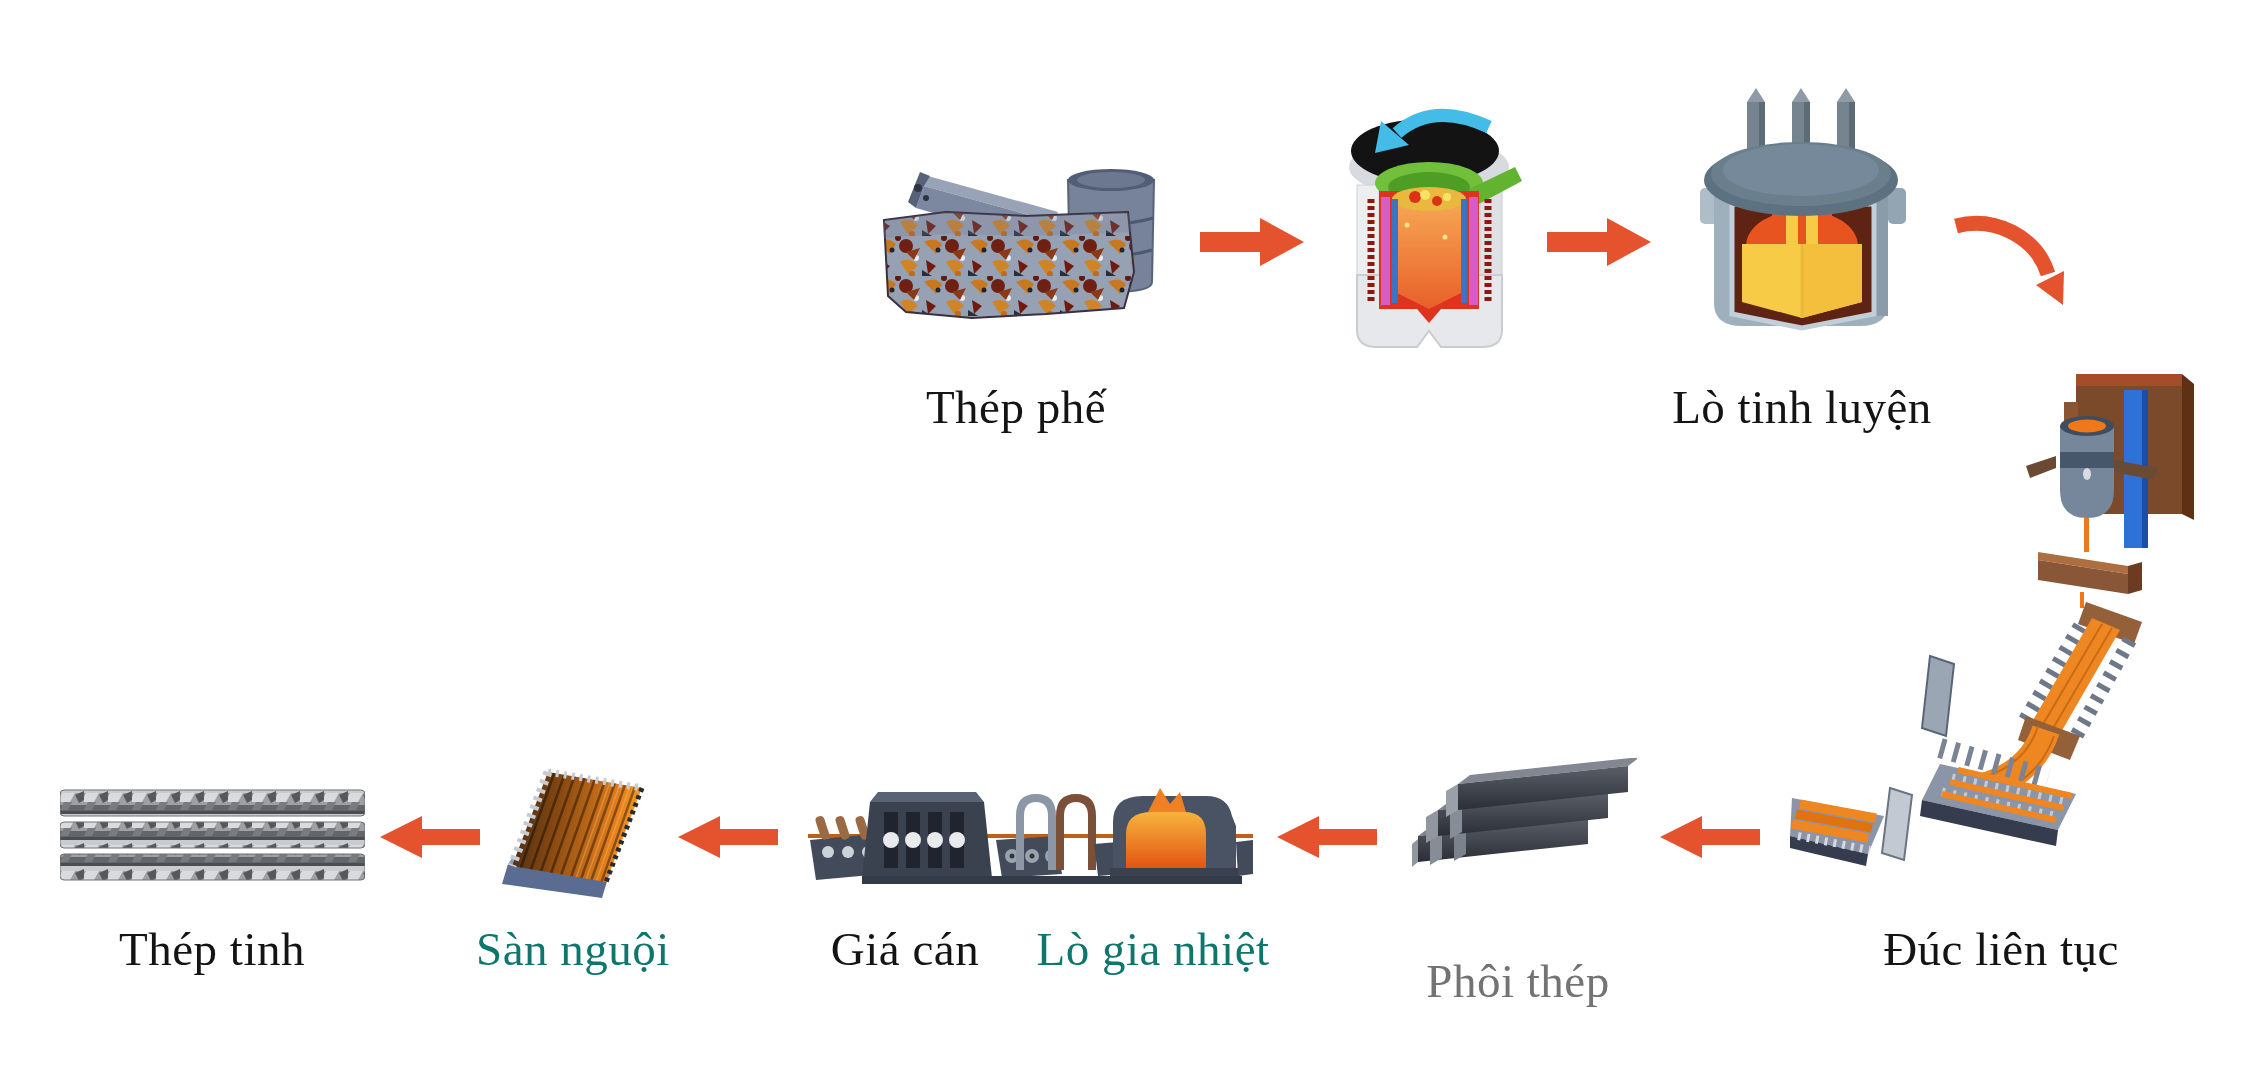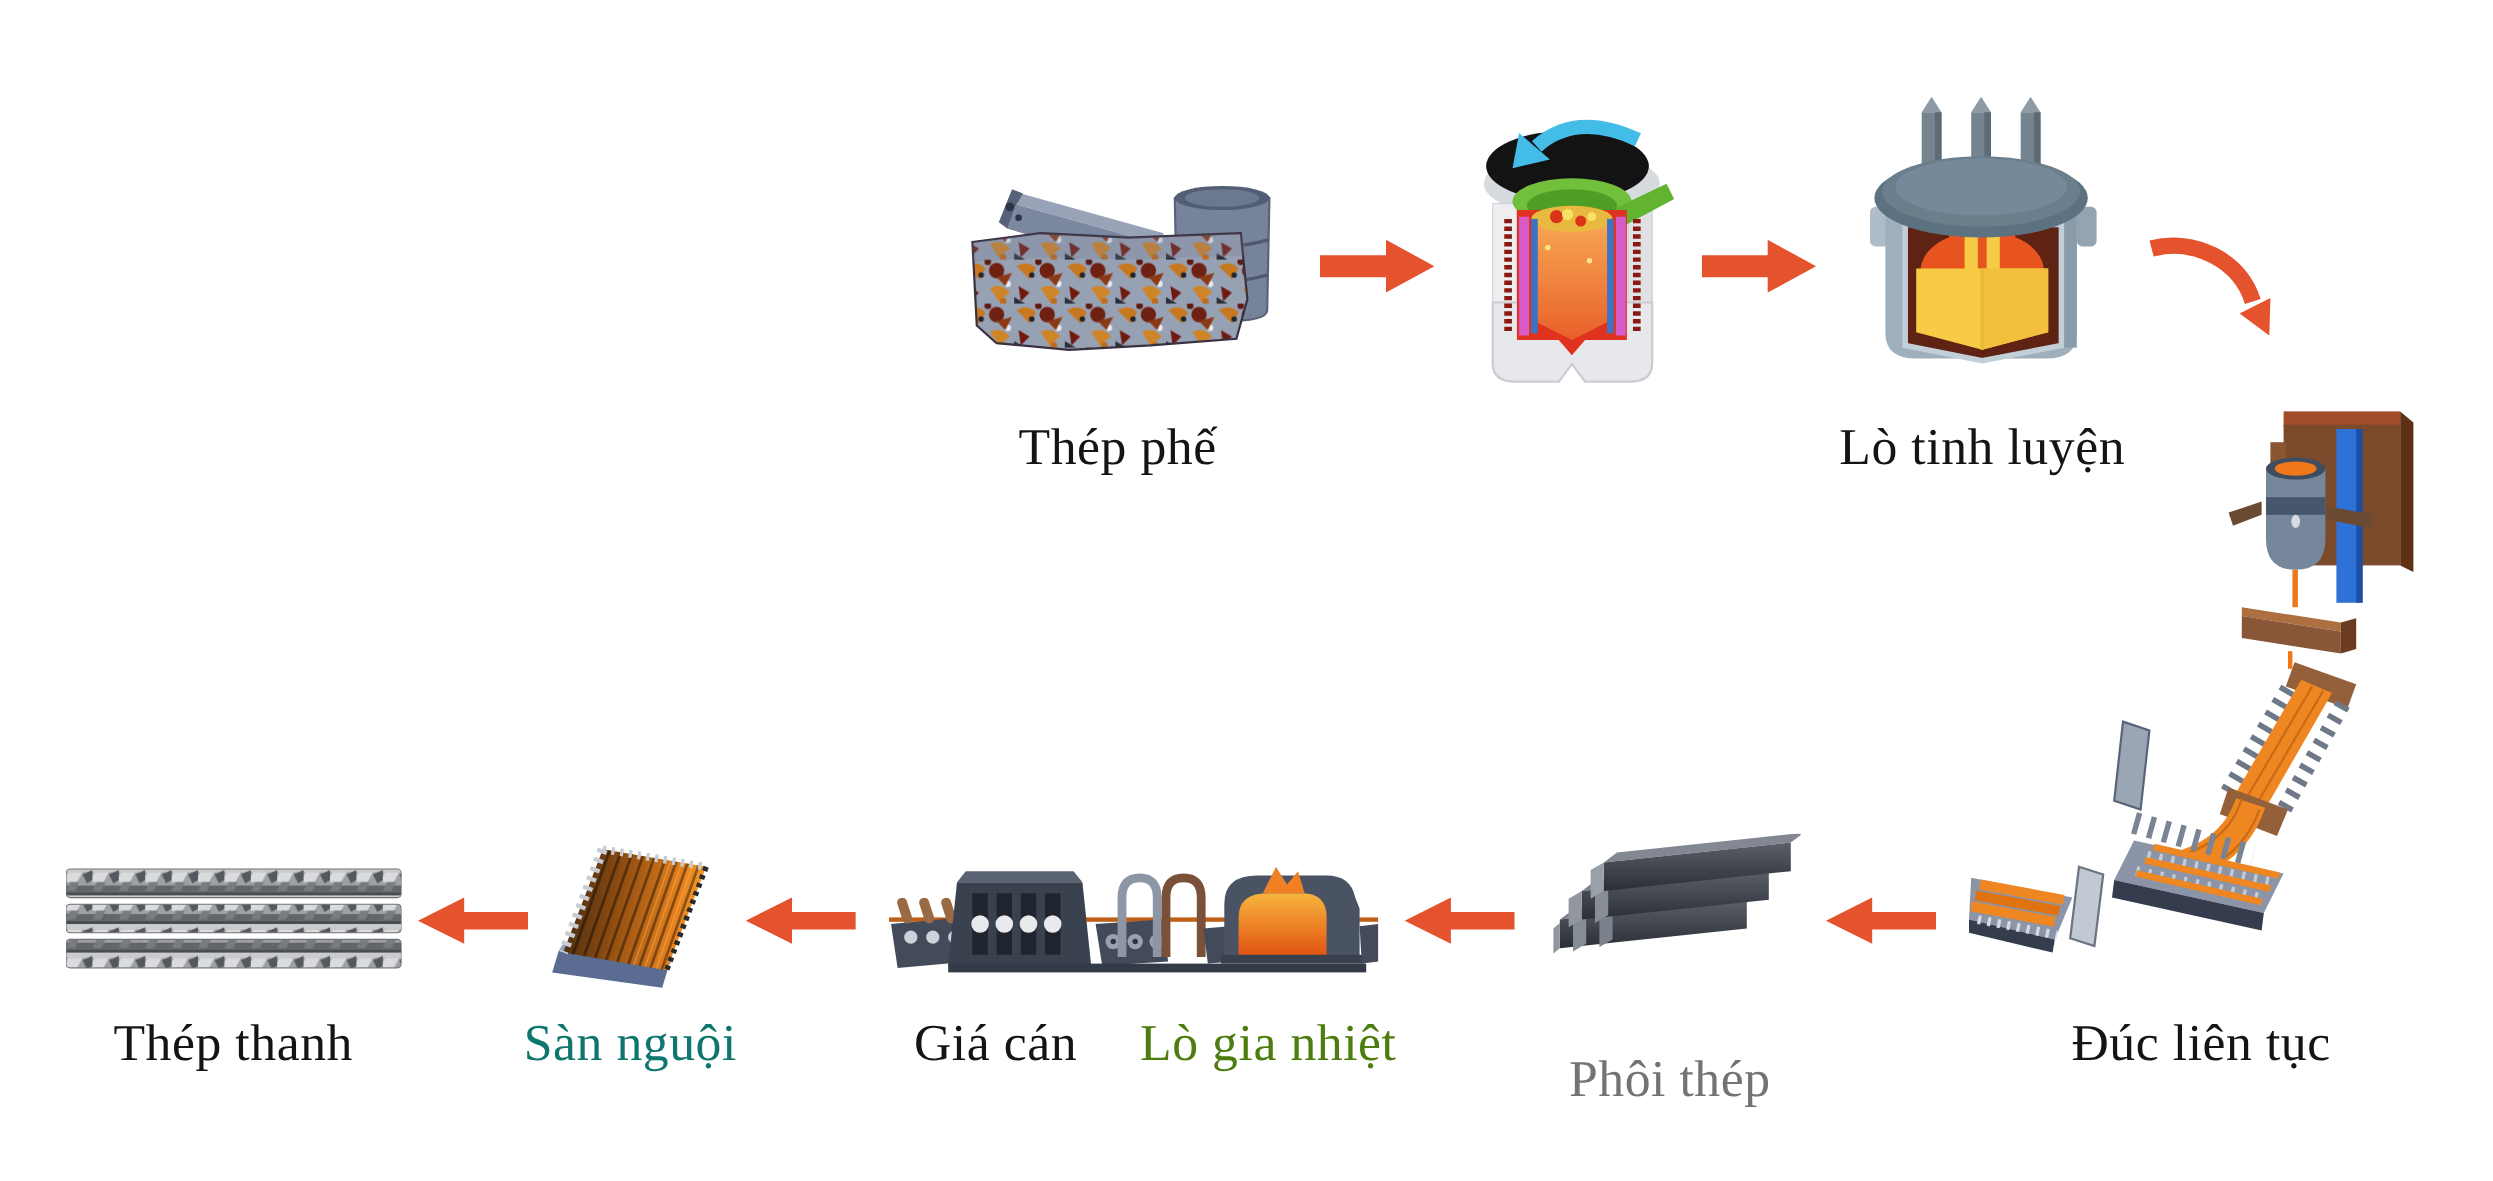--- a/index.html
+++ b/index.html
@@ -341,18 +341,18 @@
     </defs>
     <rect x="0" y="2" width="305" height="26" rx="4" fill="url(#ribPat)" stroke="#6E7175"></rect>
     <rect x="0" y="34" width="305" height="26" rx="4" fill="url(#ribPat)" stroke="#6E7175"></rect>
     <rect x="0" y="66" width="305" height="26" rx="4" fill="url(#ribPat)" stroke="#6E7175"></rect>
   </svg>
 
   <div class="station-label" style="left: 1016px; top: 380px; color: rgb(20, 20, 20);">Thép phế</div>
   <div class="station-label" style="left: 1802px; top: 380px; color: rgb(20, 20, 20);">Lò tinh luyện</div>
   <div class="station-label" style="left: 2001px; top: 922px; color: rgb(20, 20, 20); font-family: Liberation Serif, serif;">Đúc liên tục</div>
   <div class="station-label" style="left: 1518px; top: 954px; color: #737373;">Phôi thép</div>
-  <div class="station-label" style="left: 1153px; top: 922px; color: #4d7c0f;">Lò gia nhiệt</div>
+  <div class="station-label" style="left: 1153px; top: 922px; color: #0f766e;">Lò gia nhiệt</div>
   <div class="station-label" style="left: 905px; top: 922px; color: rgb(20, 20, 20);">Giá cán</div>
   <div class="station-label" style="left: 573px; top: 922px; color: #0f766e;">Sàn nguội</div>
-  <div class="station-label" style="left: 212px; top: 922px; color: rgb(20, 20, 20);">Thép thanh</div>
+  <div class="station-label" style="left: 212px; top: 922px; color: rgb(20, 20, 20);">Thép tinh</div>
 
 </div>
 
 </body></html>

